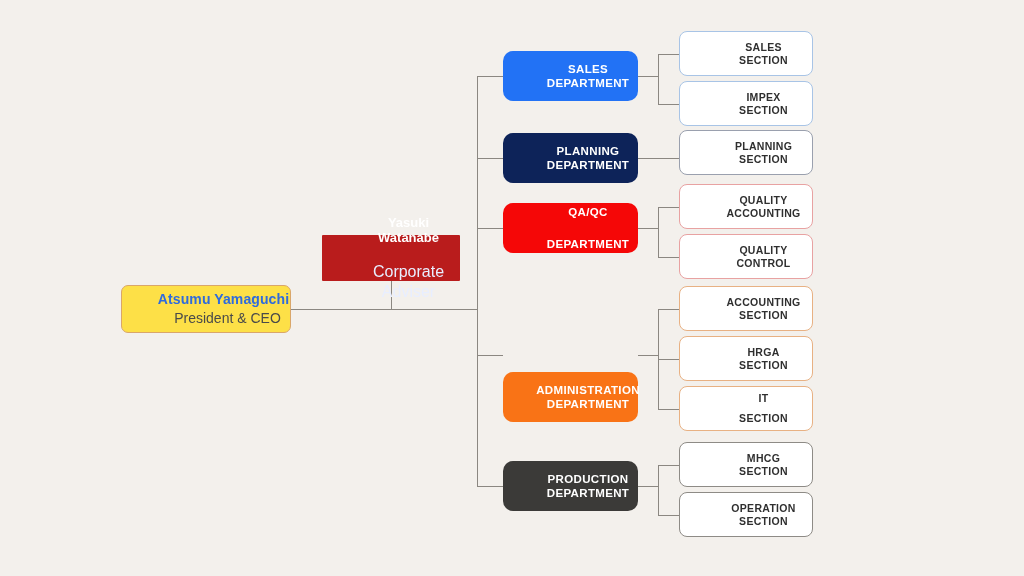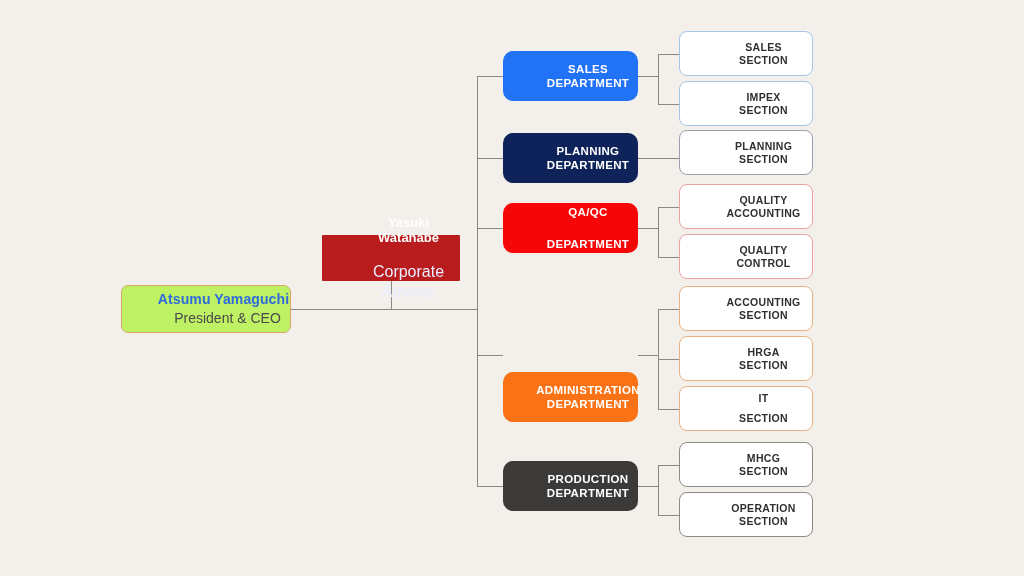--- a/index.html
+++ b/index.html
@@ -36,21 +36,21 @@
     align-items: center;
     justify-content: center;
     text-align: center;
     border-radius: 9px;
     line-height: 1.22;
     padding-left: 35px;
   }
 
   
   .person-ceo {
-    background: #bef264;
+    background: #fde047;
     border: 1.5px solid #d9a66a;
     border-radius: 7px;
   }
   .person-ceo .nm {
     font-size: 14px;
     font-weight: bold;
     color: #2f6bdd;
     letter-spacing: .1px;
   }
   .person-ceo .ttl {

